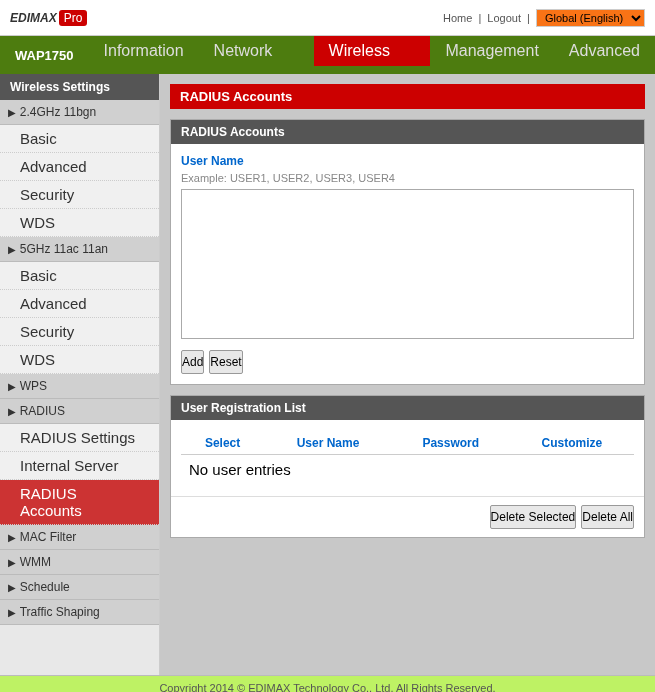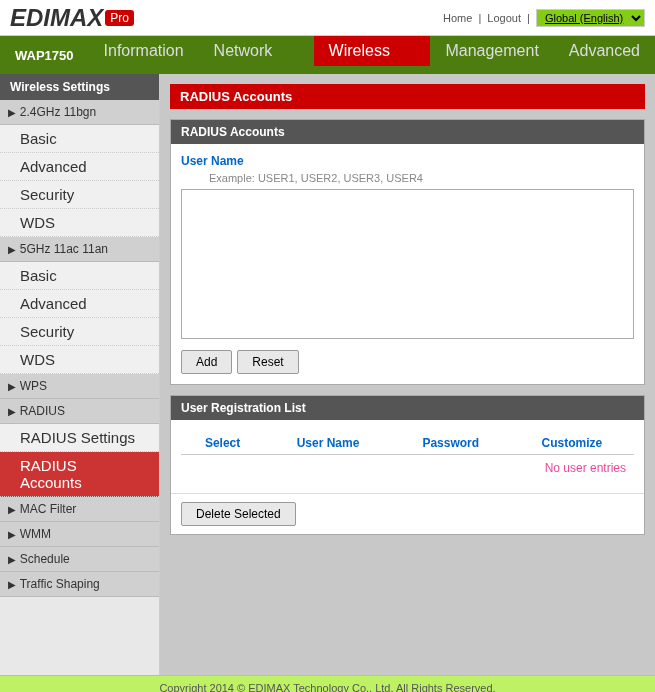--- a/index.html
+++ b/index.html
@@ -1,21 +1,21 @@
 <!DOCTYPE html>
 <html><head>
   <meta charset="utf-8">
   <style>
     * { margin: 0; padding: 0; box-sizing: border-box; }
     body { width: 655px; height: 692px; font-family: Arial, sans-serif; font-size: 12px; background: #d0d0d0; overflow: hidden; }
 
     
     .header { background: #fff; height: 36px; display: flex; align-items: center; justify-content: space-between; padding: 0 10px; border-bottom: 1px solid #ccc; }
     .logo { display: flex; align-items: center; }
-    .logo-edimax { font-size: 24px; font-weight: bold; font-style: italic; color: #333; }
+    .logo-edimax { font-size: 12px; font-weight: bold; font-style: italic; color: #333; }
     .logo-pro { background: #cc0000; color: #fff; font-size: 12px; padding: 1px 5px; border-radius: 3px; margin-left: 2px; font-weight: normal; }
     .header-links { font-size: 11px; color: #555; }
     .header-links a { color: #555; text-decoration: none; }
     .header-links span { margin: 0 3px; }
 
     
     .nav-bar { background: #4d7c0f; height: 38px; display: flex; align-items: center; }
     .nav-model { color: #fff; font-weight: bold; font-size: 13px; padding: 0 15px; }
     .nav-tabs { display: flex; height: 100%; }
     .nav-tab { color: #ddd; padding: 0 15px; height: 30px; line-height: 30px; font-size: 16px; cursor: pointer; }
@@ -36,39 +36,39 @@
     
     .content { flex: 1; background: #c8c8c8; padding: 10px; overflow-y: auto; }
     .page-title-bar { background: #cc0000; color: #fff; padding: 5px 10px; font-size: 13px; font-weight: bold; margin-bottom: 10px; }
 
     .section-box { background: #fff; border: 1px solid #aaa; margin-bottom: 10px; }
     .section-header { background: #555; color: #fff; padding: 5px 10px; font-size: 12px; font-weight: bold; }
 
     .section-body { padding: 10px; }
 
     .field-label { color: #0066cc; font-size: 12px; font-weight: bold; margin-bottom: 4px; }
-    .field-hint { color: #888; font-size: 11px; margin-bottom: 5px; margin-left: 28px; }
+    .field-hint { color: #888; font-size: 11px; margin-bottom: 5px; }
 
     .text-area { width: 100%; height: 150px; border: 1px solid #aaa; resize: none; font-size: 12px; padding: 4px; }
 
     .btn-row { margin-top: 8px; display: flex; gap: 5px; }
-    .btn { padding: 4px 14px; font-size: 12px; cursor: pointer; border: 1px solid #999; background: #e8e8e8; border-radius: 2px; }
+    .btn { padding: 4px 0; font-size: 12px; cursor: pointer; border: 1px solid #999; background: #e8e8e8; border-radius: 2px; }
     .reg-list-body { padding: 12px 10px; }
 
     .user-table { width: 100%; border-collapse: collapse; }
     .user-table thead tr th { color: #0066cc; font-size: 12px; font-weight: bold; padding: 4px 8px; border-bottom: 1px solid #ccc; text-align: center; }
-    .user-table tbody tr td { padding: 6px 8px; text-align: right; font-size: 12px; color: #ec4899; }
-
-    .delete-row { display: flex; gap: 5px; padding: 8px 10px; border-top: 1px solid #ddd; }
+    .user-table tbody tr td { padding: 6px 8px; text-align: left; font-size: 15px; color: #000000; }
+
+    .delete-row { display: flex; justify-content: flex-end; gap: 5px; padding: 8px 10px; border-top: 1px solid #ddd; }
 
     
     .footer { background: #bef264; height: 25px; display: flex; align-items: center; justify-content: center; font-size: 11px; color: #555; border-top: 1px solid #bbb; }
 
     
-    .lang-select { font-size: 11px; background: #84cc16; border: 1px solid #ccc; padding: 1px 4px; text-decoration: underline; }
+    .lang-select { font-size: 11px; background: #f97316; border: 1px solid #ccc; padding: 1px 4px; }
   </style>
 </head>
 <body>
 
 <div class="header">
   <div class="logo">
     <span class="logo-edimax">EDIMAX</span>
     <span class="logo-pro">Pro</span>
   </div>
   <div class="header-links">
@@ -126,20 +126,21 @@
         <span>WPS</span>
       </div>
     </div>
 
     <div class="sidebar-group">
       <div class="sidebar-parent">
         <span class="arrow">▶</span>
         <span>RADIUS</span>
       </div>
       <div class="sidebar-child">RADIUS Settings</div>
+      <div class="sidebar-child">Internal Server</div>
       <div class="sidebar-child active">RADIUS Accounts</div>
     </div>
 
     <div class="sidebar-group">
       <div class="sidebar-parent">
         <span class="arrow">▶</span>
         <span>MAC Filter</span>
       </div>
     </div>
 
@@ -195,20 +196,21 @@
           </thead>
           <tbody>
             <tr>
               <td colspan="4">No user entries</td>
             </tr>
           </tbody>
         </table>
       </div>
       <div class="delete-row">
         <button class="btn">Delete Selected</button>
+        <button class="btn">Delete All</button>
       </div>
     </div>
   </div>
 </div>
 
 <div class="footer">
   <span>Copyright 2014 © EDIMAX Technology Co., Ltd. All Rights Reserved.</span>
 </div>
 
 </body></html>

